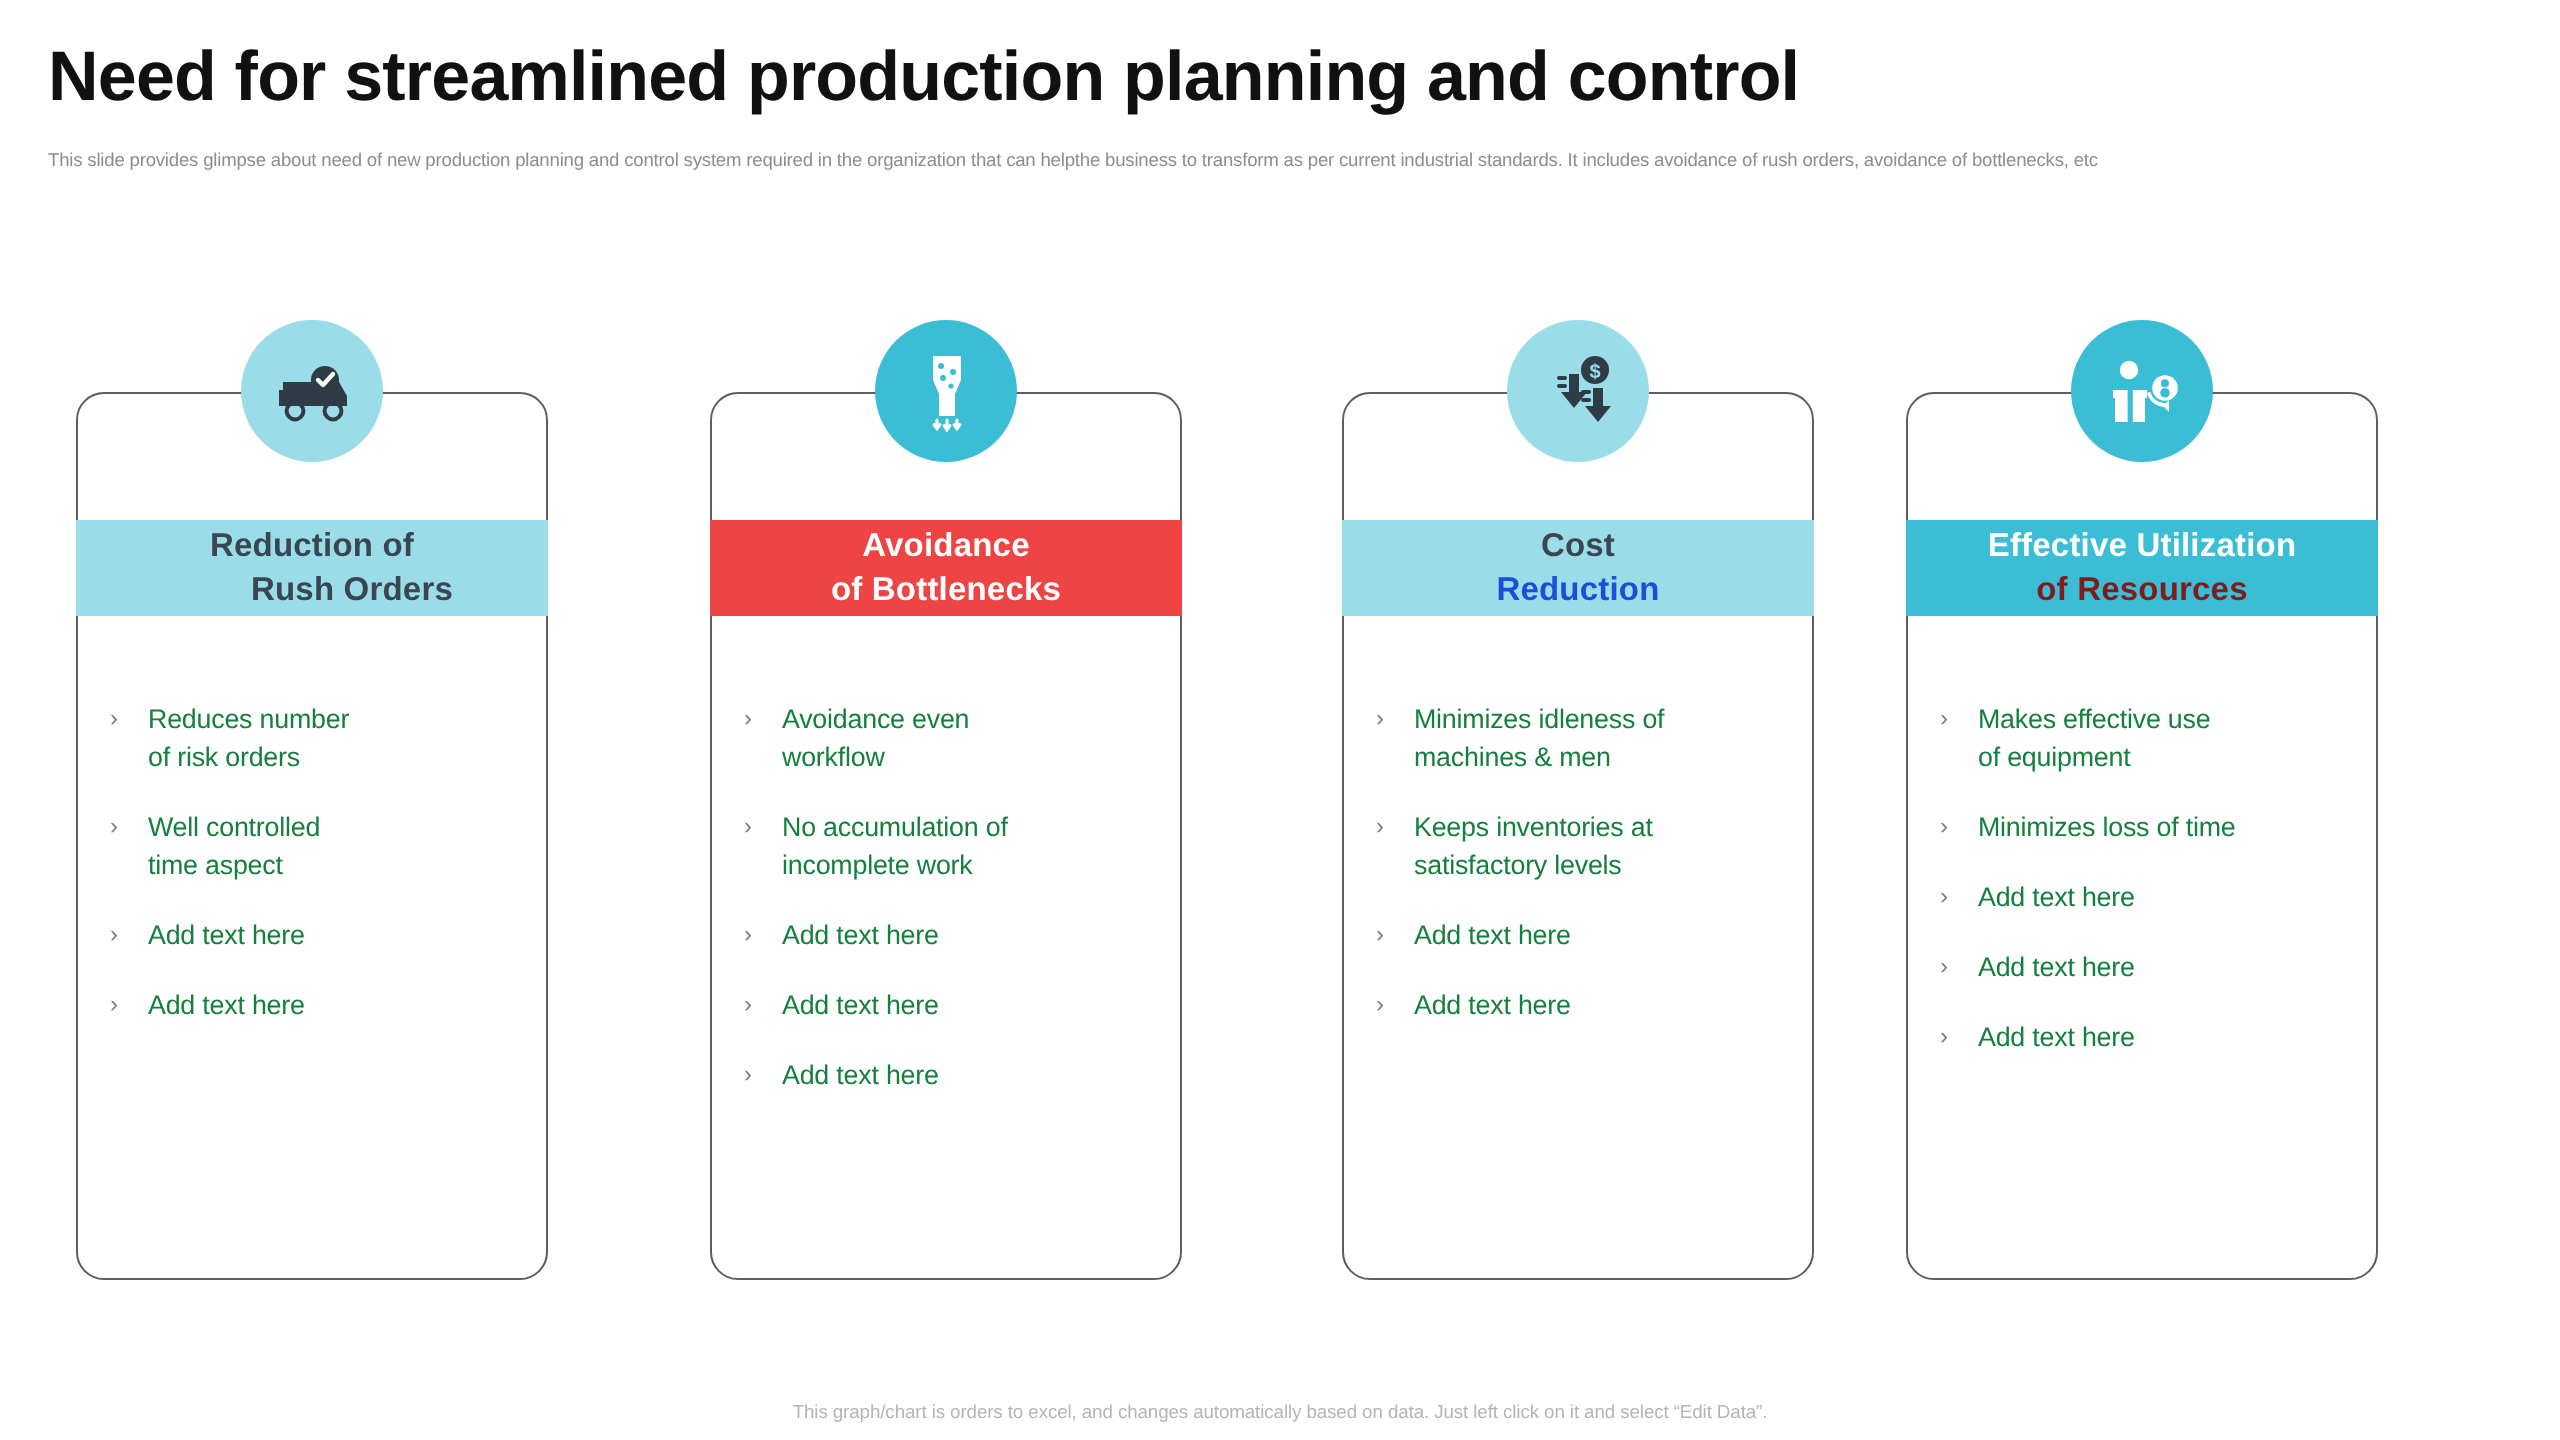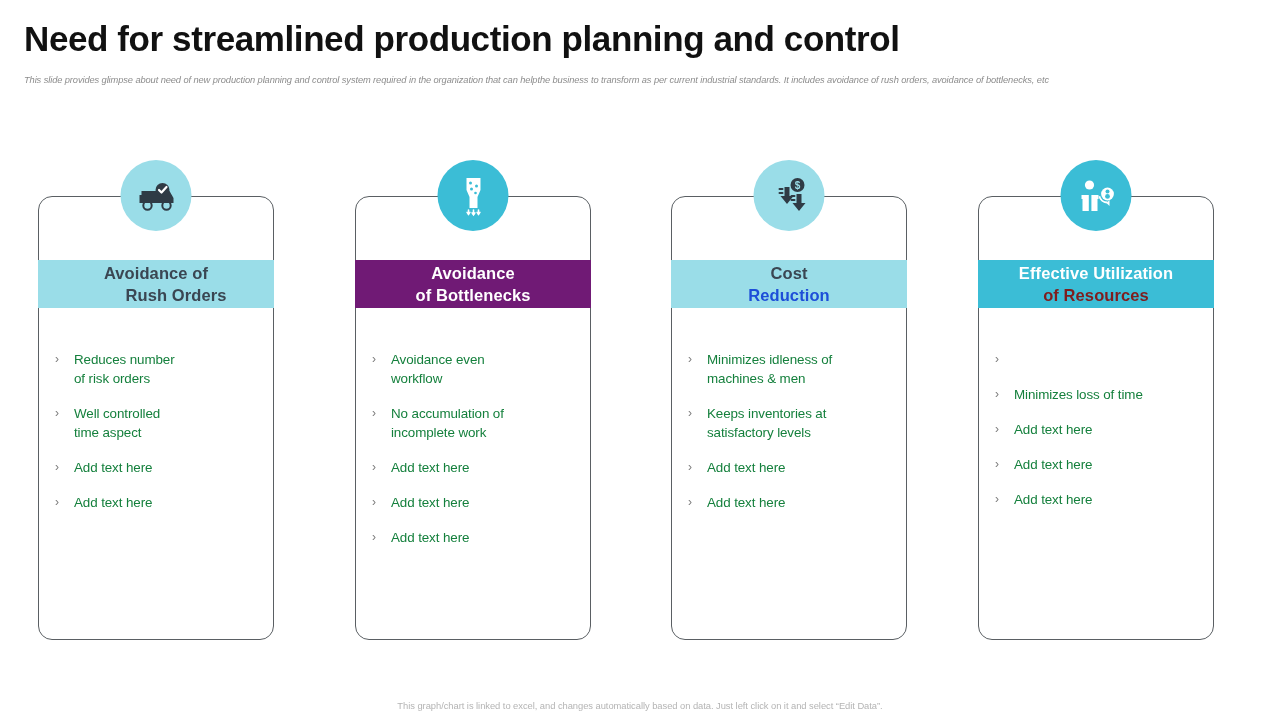--- a/index.html
+++ b/index.html
@@ -34,42 +34,41 @@
 
   .subtitle {
     position: absolute;
     left: 24px;
     top: 74px;
     width: 1205px;
     font-size: 9.3px;
     line-height: 13px;
     color: #8d8d8d;
     letter-spacing: -0.1px;
-    font-style: italic;
   }
 
   
   .cards {
     position: absolute;
     left: 0;
     top: 160px;
     width: 1280px;
     height: 490px;
   }
 
   .card-wrap {
     position: absolute;
     top: 0;
     width: 236px;
     height: 480px;
   }
   .card-wrap.c0 { left: 38px; }
   .card-wrap.c1 { left: 355px; }
   .card-wrap.c2 { left: 671px; }
-  .card-wrap.c3 { left: 978px; }
+  .card-wrap.c3 { left: 953px; }
 
   .card-box {
     position: absolute;
     top: 36px;
     left: 0;
     width: 236px;
     height: 444px;
     border: 1px solid #5a5f63;
     border-radius: 14px;
     background: #ffffff;
@@ -162,21 +161,21 @@
 <div class="slide">
 
   <div class="title">Need for streamlined production planning and control</div>
   <div class="subtitle">This slide provides glimpse about need of new production planning and control system required in the organization that can helpthe business to transform as per current industrial standards. It includes avoidance of rush orders, avoidance of bottlenecks, etc</div>
 
   <div class="cards">
 
     <div class="card-wrap c0">
       <div class="card-box"></div>
       <div class="banner" style="background: rgb(154, 221, 232);">
-        <div class="banner-line" style="color: rgb(58, 70, 82);">Avoidance of</div>
+        <div class="banner-line" style="color: rgb(58, 70, 82);">Reduction of</div>
         <div class="banner-line" style="color: rgb(58, 70, 82); margin-left: 40px;">Rush Orders</div>
       </div>
       <div class="icon-circle" style="background: rgb(154, 221, 232);">
         <svg width="40" height="34" viewBox="0 0 40 34">
           <g fill="#2F3B45">
             <path d="M3 16 L3 24 L37 24 L37 19 L33 12 L24 12 L24 16 Z"></path>
             <path d="M5 12 L22 12 L22 16 L5 16 Z"></path>
             <path d="M26 4 a7 7 0 1 1 0 14 a7 7 0 0 1 0 -14" fill="#2F3B45"></path>
           </g>
           <path d="M22.5 11 l2.5 2.5 l5 -5.5" stroke="#ffffff" stroke-width="2.2" fill="none" stroke-linecap="round" stroke-linejoin="round"></path>
@@ -201,21 +200,21 @@
         </div>
         <div class="bullet">
           <span class="bullet-chev">›</span>
           <span class="bullet-text">Add text here</span>
         </div>
       </div>
     </div>
 
     <div class="card-wrap c1">
       <div class="card-box"></div>
-      <div class="banner" style="background: #701a75;">
+      <div class="banner" style="background: #ef4444;">
         <div class="banner-line" style="color: rgb(255, 255, 255);">Avoidance</div>
         <div class="banner-line" style="color: rgb(255, 255, 255);">of Bottlenecks</div>
       </div>
       <div class="icon-circle" style="background: rgb(59, 189, 214);">
         <svg width="34" height="42" viewBox="0 0 34 42">
           <path d="M10 3 h14 v12 l-3 7 v11 h-8 v-11 l-3 -7 z" fill="#ffffff"></path>
           <circle cx="14" cy="8" r="1.5" fill="#3BBDD6"></circle>
           <circle cx="20" cy="11" r="1.5" fill="#3BBDD6"></circle>
           <circle cx="15" cy="14" r="1.5" fill="#3BBDD6"></circle>
           <circle cx="19" cy="18" r="1.3" fill="#3BBDD6"></circle>
@@ -314,20 +313,22 @@
             <path d="M32 24.5 a8.5 8.5 0 0 1 -8.2 -6.3" stroke="#ffffff" stroke-width="1.8" fill="none"></path>
             <path d="M34 28 l-3 -3 l3 -3 z"></path>
           </g>
           <circle cx="32" cy="13.6" r="2" fill="#3BBDD6"></circle>
           <circle cx="32" cy="18.4" r="2.4" fill="#3BBDD6"></circle>
         </svg>
       </div>
       <div class="bullets">
         <div class="bullet">
           <span class="bullet-chev">›</span>
+          <span class="bullet-text">Makes effective use
+of equipment</span>
         </div>
         <div class="bullet">
           <span class="bullet-chev">›</span>
           <span class="bullet-text">Minimizes loss of time</span>
         </div>
         <div class="bullet">
           <span class="bullet-chev">›</span>
           <span class="bullet-text">Add text here</span>
         </div>
         <div class="bullet">
@@ -336,15 +337,15 @@
         </div>
         <div class="bullet">
           <span class="bullet-chev">›</span>
           <span class="bullet-text">Add text here</span>
         </div>
       </div>
     </div>
 
   </div>
 
-  <div class="footer-note">This graph/chart is linked to excel, and changes automatically based on data. Just left click on it and select “Edit Data”.</div>
+  <div class="footer-note">This graph/chart is orders to excel, and changes automatically based on data. Just left click on it and select “Edit Data”.</div>
 
 </div>
 
 </body></html>

